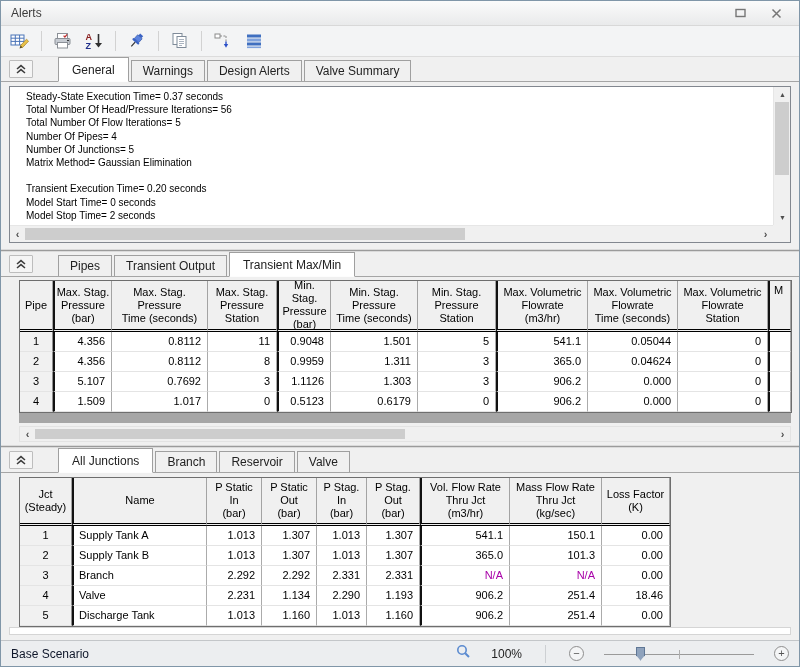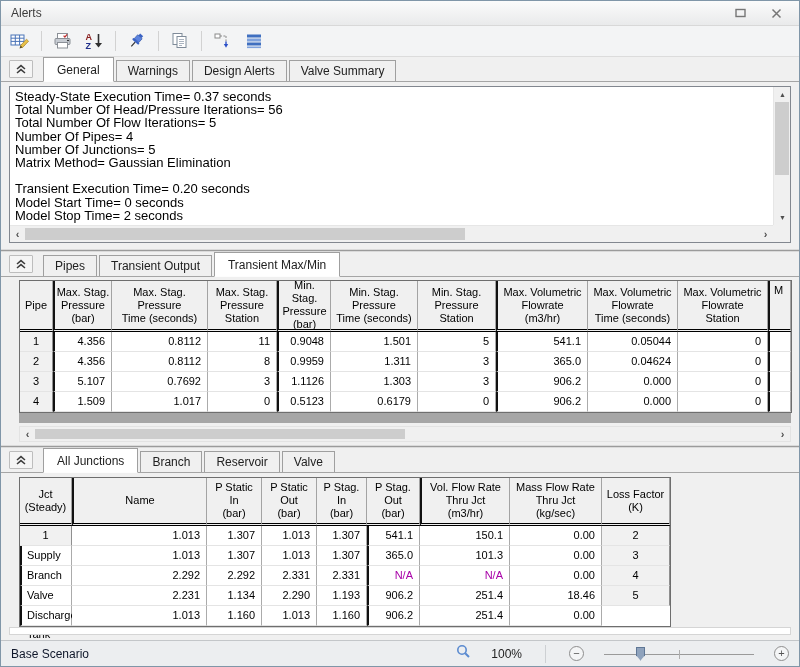--- a/index.html
+++ b/index.html
@@ -21,21 +21,21 @@
     height:31px; flex:0 0 31px; background:#f3f4f5; border-bottom:1px solid #dcdcdc;
     display:flex; align-items:center; padding:0 6px; gap:5px;
   }
   .tbtn{ width:26px; height:24px; display:flex; align-items:center; justify-content:center; border-radius:2px;}
   .sep{ width:1px; height:20px; background:#d2d2d2; margin:0 3px; }
   
   .panel{ background:#f0f0f0; display:flex; flex-direction:column; overflow:hidden;}
   .p1{ flex:0 0 192px; } .p2{ flex:0 0 193px; } .p3{ flex:1 1 auto; }
   .divider{ flex:0 0 3px; background:linear-gradient(#fafafa,#9b9b9b,#fafafa); }
   .tabstrip{
-    flex:0 0 25px; display:flex; align-items:flex-end; padding:0 8px; gap:0;
+    flex:0 0 25px; display:flex; align-items:flex-end; padding:0 8px; gap:15px;
     border-bottom:1px solid #a5a5a5; position:relative;
   }
   .collapse{
     width:24px; height:18px; border:1px solid #bdbdbd; background:#f5f5f5; border-radius:1px;
     display:flex; align-items:center; justify-content:center; margin:0 10px 3px 0;
   }
   .tabs{ display:flex; align-items:flex-end; }
   .tab{
     border:1px solid #9f9f9f; border-bottom:none; background:#f0f0f0; color:#222;
     font-size:12px; padding:3px 11px 3px 11px; margin-right:2px; white-space:nowrap;
@@ -43,22 +43,22 @@
   .tab.active{
     background:#fff; padding:5px 13px 4px 13px; margin-bottom:-1px; border-bottom:1px solid #fdfdfd;
     position:relative; z-index:2;
   }
   
   .textbox{
     margin:4px 8px 6px 8px; background:#fff; border:1px solid #82878f;
     position:relative; flex:1 1 auto; overflow:hidden;
   }
   .gentext{
-    font-size:13px; line-height:13.2px; color:#000; white-space:pre-line;
-    padding:3px 22px 0 5px; position:absolute; top:0; left:0; right:17px; bottom:17px; overflow:hidden;
+    font-size:10px; line-height:13.2px; color:#000; white-space:pre-line;
+    padding:3px 22px 0 16px; position:absolute; top:0; left:0; right:17px; bottom:17px; overflow:hidden;
   }
   .vscroll{ position:absolute; top:0; right:0; bottom:17px; width:17px; background:#f0f0f0; border-left:1px solid #e6e6e6;}
   .varr{ display:block; width:17px; height:15px; text-align:center; font-size:7px; color:#4f4f4f; line-height:15px;}
   .vtrack{ position:absolute; top:15px; bottom:15px; left:1px; right:1px;}
   .vthumb{ position:absolute; top:0; left:0; right:0; height:68%; background:#cdcdcd; }
   .hscroll{
     position:absolute; left:0; right:17px; bottom:0; height:17px; background:#f0f0f0;
     border-top:1px solid #e6e6e6; display:flex; align-items:center;
   }
   .harr{ width:15px; text-align:center; font-size:11px; color:#4f4f4f; font-weight:bold; line-height:15px;}
@@ -379,20 +379,21 @@
 (bar)</div>
           <div class="hc num g">Vol. Flow Rate
 Thru Jct
 (m3/hr)</div>
           <div class="hc num">Mass Flow Rate
 Thru Jct
 (kg/sec)</div>
           <div class="hc num">Loss Factor
 (K)</div>
           <div class="bc rowhead">1</div>
+          <div class="bc name g">Supply Tank A</div>
           <div class="bc num">1.013</div>
           <div class="bc num">1.307</div>
           <div class="bc num">1.013</div>
           <div class="bc num">1.307</div>
           <div class="bc num g">541.1</div>
           <div class="bc num">150.1</div>
           <div class="bc num">0.00</div>
           <div class="bc rowhead">2</div>
           <div class="bc name g">Supply Tank B</div>
           <div class="bc num">1.013</div>

